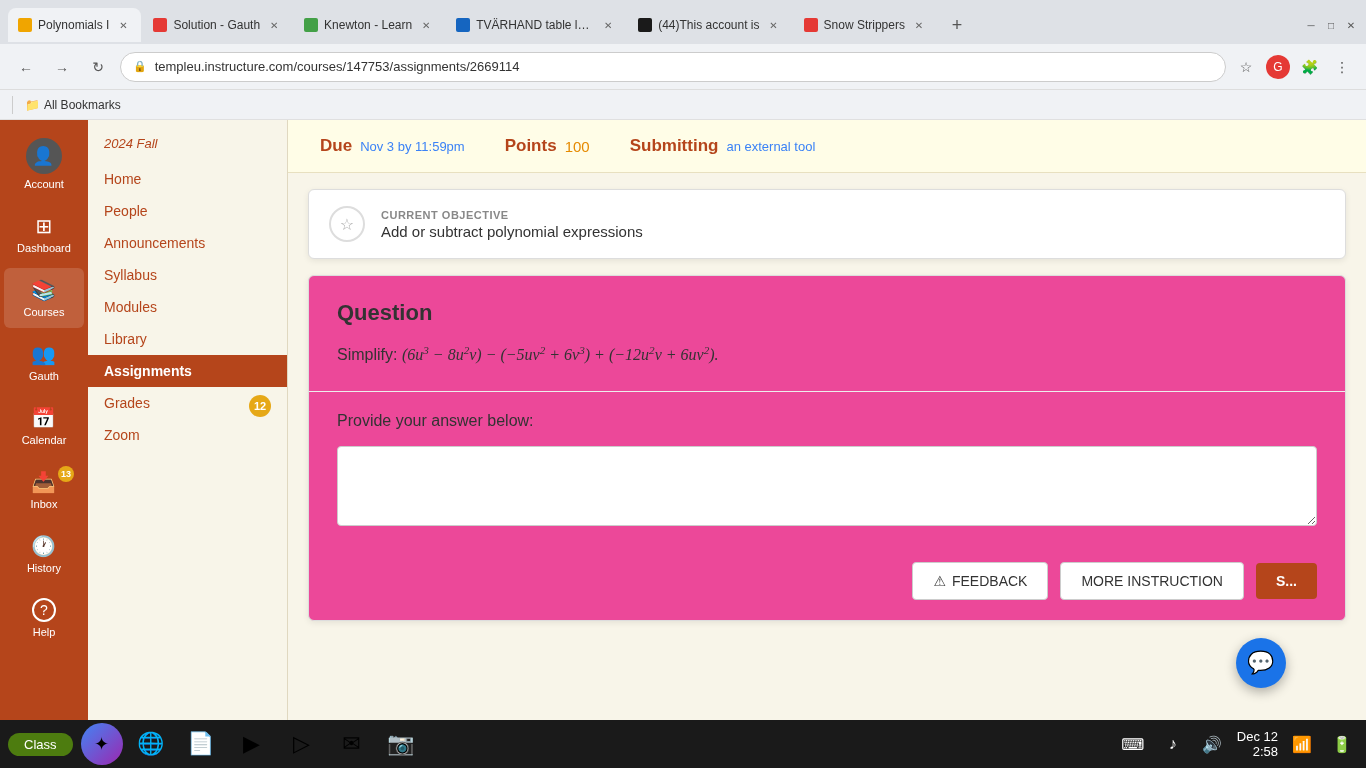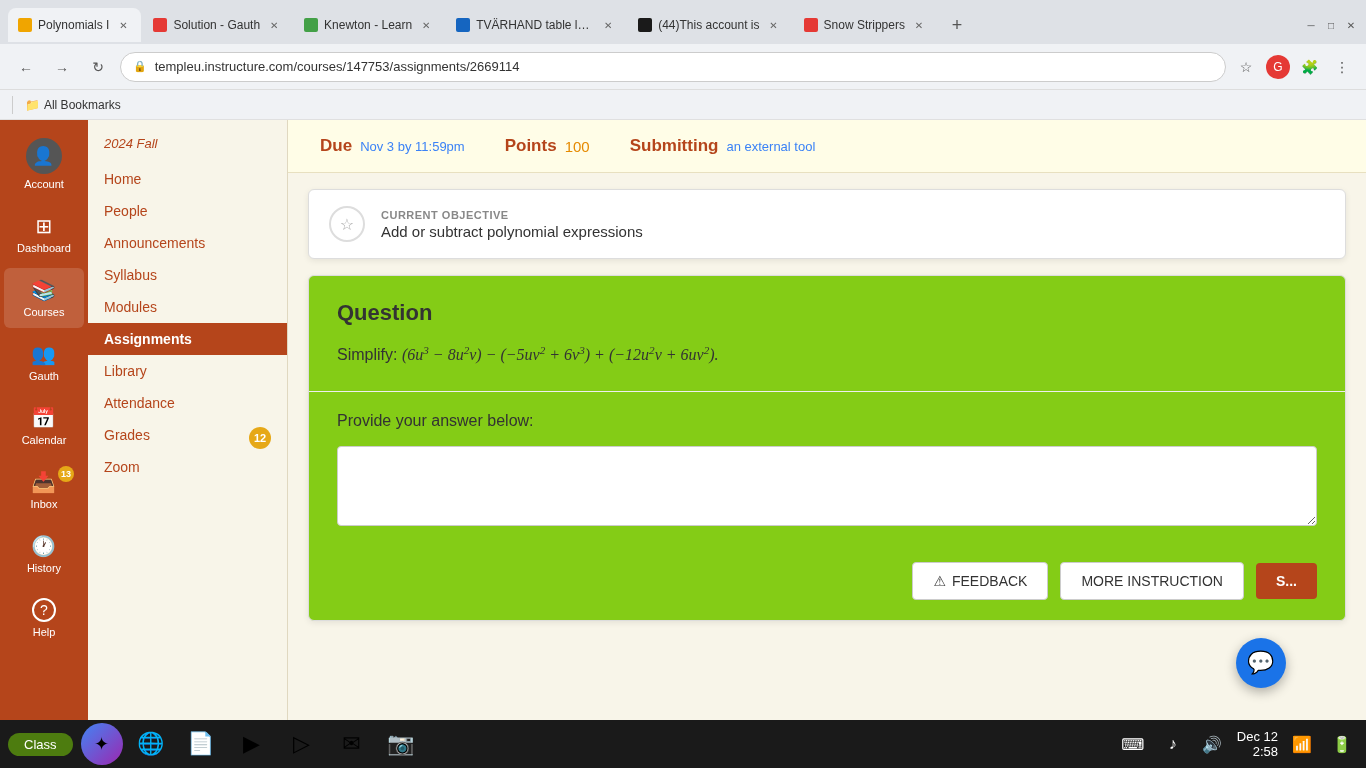--- a/index.html
+++ b/index.html
@@ -61,21 +61,21 @@
     .content-area { padding: 0 20px 20px; }
 
     
     .objective-card { background: white; border: 1px solid #ddd; border-radius: 6px; padding: 16px 20px; display: flex; align-items: center; gap: 16px; margin: 16px 0; box-shadow: 0 2px 6px rgba(0,0,0,0.08); }
     .star-icon { width: 36px; height: 36px; border: 2px solid #ddd; border-radius: 50%; display: flex; align-items: center; justify-content: center; font-size: 16px; color: #aaa; flex-shrink: 0; }
     .objective-text { }
     .objective-label { color: #888; font-size: 11px; font-weight: bold; text-transform: uppercase; letter-spacing: 0.5px; }
     .objective-value { color: #333; font-size: 15px; margin-top: 2px; }
 
     
-    .question-card { background: #84cc16; border: 1px solid #ddd; border-radius: 6px; margin: 0 0 16px; box-shadow: 0 2px 6px rgba(0,0,0,0.08); overflow: hidden; }
+    .question-card { background: #ec4899; border: 1px solid #ddd; border-radius: 6px; margin: 0 0 16px; box-shadow: 0 2px 6px rgba(0,0,0,0.08); overflow: hidden; }
     .question-section { padding: 24px 28px; border-bottom: 1px solid #eee; }
     .question-title { font-size: 22px; font-weight: bold; color: #333; margin-bottom: 16px; }
     .question-text { font-size: 16px; color: #333; line-height: 1.5; }
     .answer-section { padding: 20px 28px; }
     .answer-prompt { font-size: 16px; color: #333; margin-bottom: 16px; }
     .answer-box { width: 100%; min-height: 80px; border: 1px solid #ccc; border-radius: 4px; padding: 12px; font-size: 14px; resize: vertical; background: white; }
 
     
     .action-bar { padding: 12px 28px 20px; display: flex; align-items: center; justify-content: flex-end; gap: 12px; }
     .btn-feedback { padding: 10px 20px; border: 1px solid #ccc; border-radius: 4px; background: white; color: #333; font-size: 14px; cursor: pointer; display: flex; align-items: center; gap: 6px; }
@@ -210,23 +210,22 @@
     </div>
   </div>
 
   <div class="course-nav">
     <div class="course-year">2024 Fall</div>
     <a class="course-nav-item">Home</a>
     <a class="course-nav-item">People</a>
     <a class="course-nav-item">Announcements</a>
     <a class="course-nav-item">Syllabus</a>
     <a class="course-nav-item">Modules</a>
+    <a class="course-nav-item">Library</a>
     <a class="course-nav-item active">Assignments</a>
-    <a class="course-nav-item">Library</a>
-    <a class="course-nav-item">Attendance</a>
     <a class="course-nav-item">
       <span>Grades</span>
       <span class="grade-badge">12</span>
     </a>
     <a class="course-nav-item">Zoom</a>
   </div>
 
   <div class="main-content">
 
     <div class="assignment-banner">

